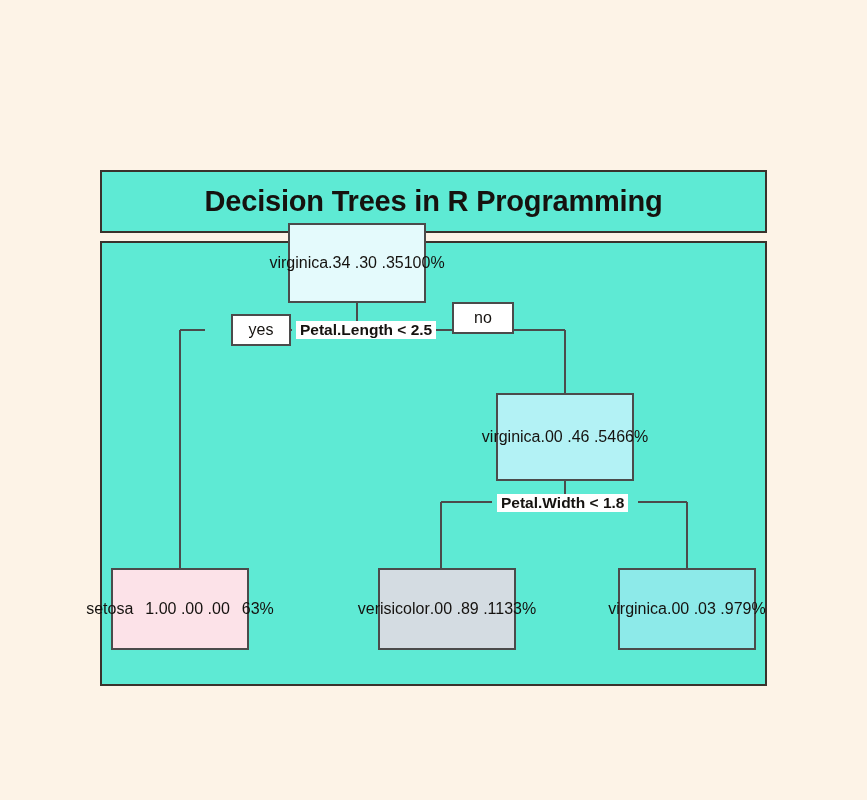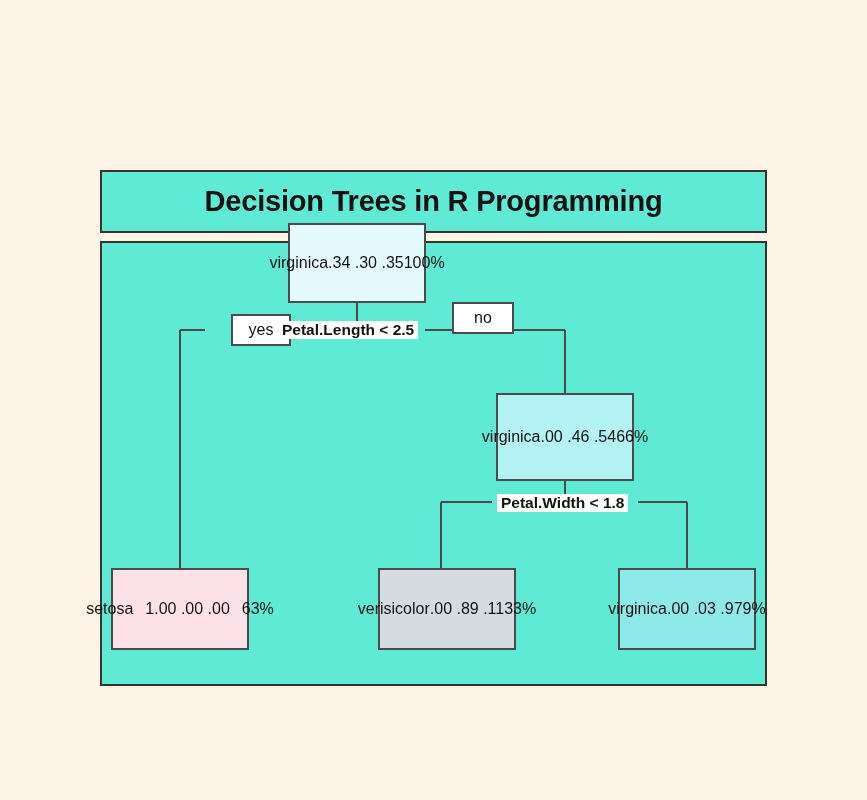--- a/index.html
+++ b/index.html
@@ -168,21 +168,21 @@
   <div class="node" id="leaf-virginica" style="left:618px; top:568px; width:138px; height:82px; background:#8deae9;">
     <div class="node-class">virginica</div>
     <div class="node-probs">.00 .03 .97</div>
     <div class="node-pct">9%</div>
   </div>
 
   <div class="yn-box" id="yes-box" style="left:205px; top:314px; width:60px; height:32px;margin-left:26px;">
     <span>yes</span>
   </div>
 
-  <div class="split-label" id="split1-label" style="left:278px; top:321px;">Petal.Length &lt; 2.5</div>
+  <div class="split-label" id="split1-label" style="left:296px; top:321px;">Petal.Length &lt; 2.5</div>
 
   <div class="yn-box" id="no-box" style="left:452px; top:302px; width:62px; height:32px;">
     <span>no</span>
   </div>
 
   <div class="split-label" id="split2-label" style="left:497px; top:494px;">Petal.Width &lt; 1.8</div>
 
 </div>
 
 </body></html>

